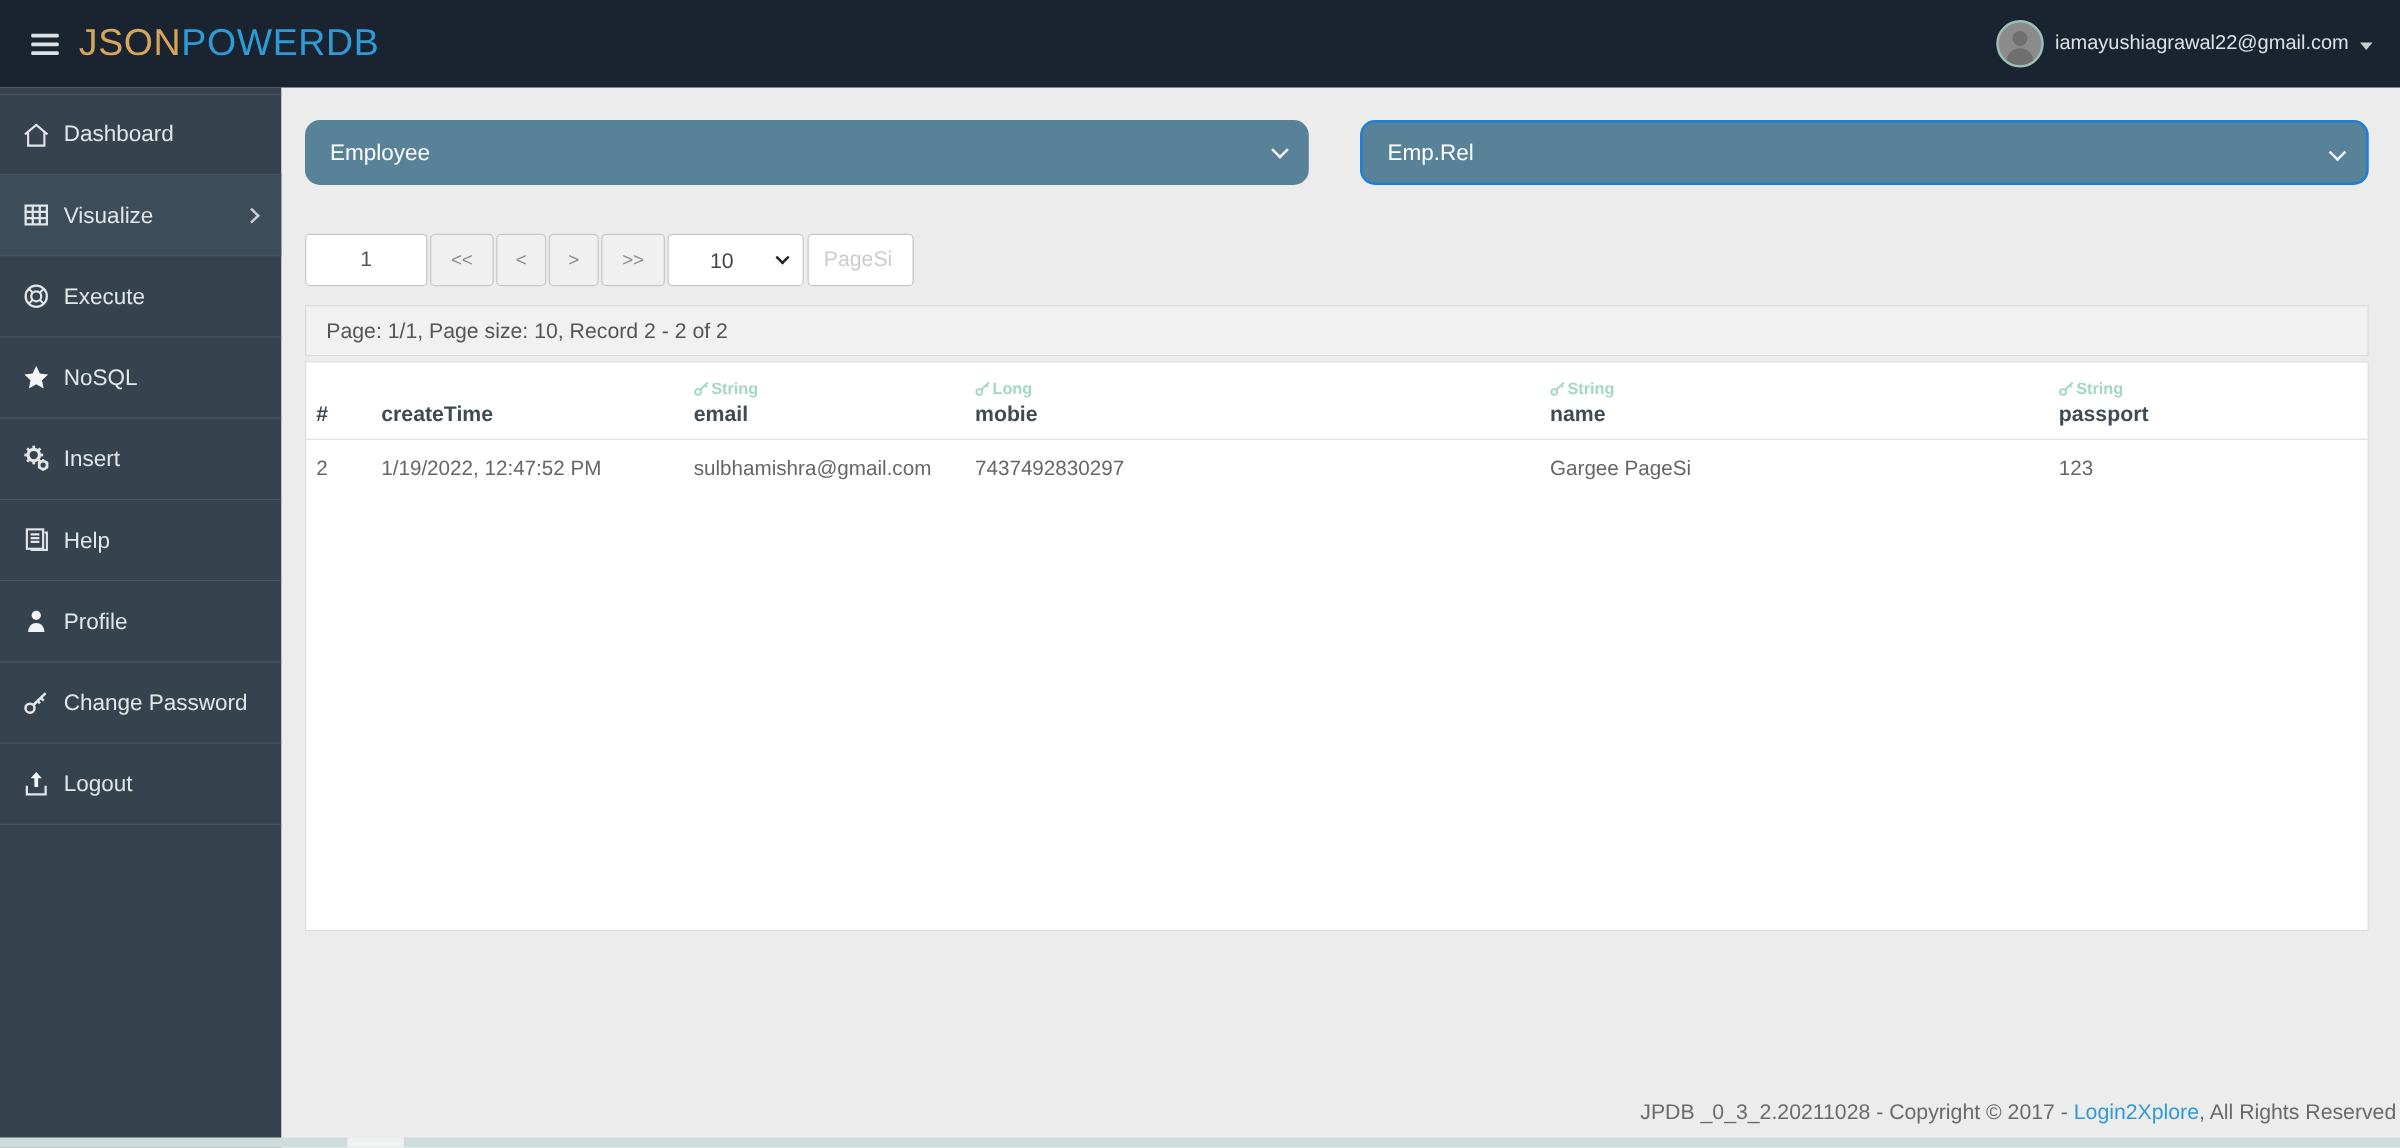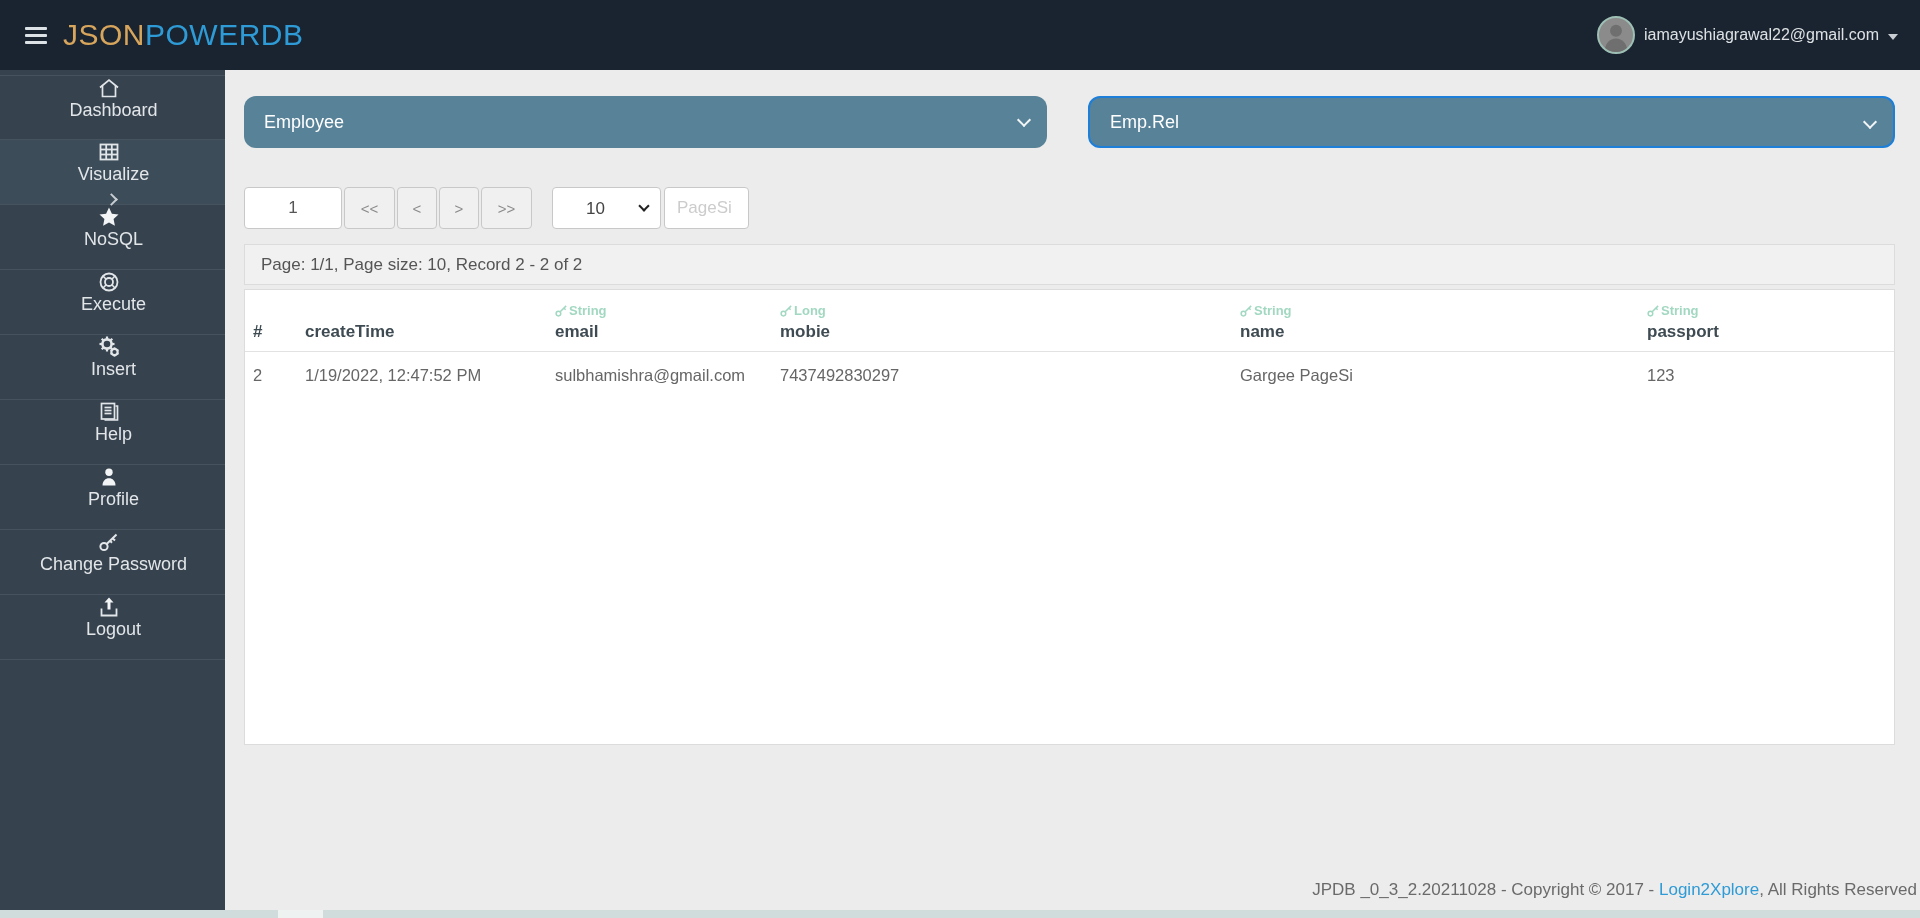--- a/index.html
+++ b/index.html
@@ -18,21 +18,21 @@
   .user { margin-left:auto; margin-right:22px; display:flex; align-items:center; cursor:pointer; }
   .avatar { width:38px; height:38px; border-radius:50%; border:2px solid #9dbfb4; background:#8b8b8b;
             overflow:hidden; display:flex; align-items:flex-end; justify-content:center; }
   .email { color:#dde1e4; font-size:16px; margin-left:9px; font-weight:300; }
   .caret-down { width:0; height:0; border-left:5px solid transparent; border-right:5px solid transparent;
                 border-top:6px solid #c9ced2; margin-left:9px; margin-top:3px; }
 
   
   .sidebar { position:absolute; top:70px; left:0; bottom:0; width:225px; background:#36424e; padding-top:5px; }
   .side-item { height:65px; display:flex; align-items:center; padding:0 15px 0 17px;
-               border-bottom:1px solid #46525e; color:#e2e6e9; font-size:18px; font-weight:300; cursor:pointer;flex-direction:column; }
+               border-bottom:1px solid #46525e; color:#e2e6e9; font-size:18px; font-weight:300; cursor:pointer; }
   .side-item:first-child { border-top:1px solid #46525e; }
   .side-item.active { background:#3d4c59; }
   .side-icon { width:24px; height:24px; margin-right:10px; flex:0 0 24px; display:flex;
                align-items:center; justify-content:center; }
   .side-label { flex:1; }
   .chev-right { width:9px; height:9px; border-right:2px solid #c7cdd2; border-top:2px solid #c7cdd2;
                 transform:rotate(45deg); margin-right:4px; }
 
   
   .main { position:absolute; top:70px; left:225px; width:1695px; bottom:0; padding:0 25px 0 19px; }
@@ -43,21 +43,21 @@
   .chev-down-white { position:absolute; right:18px; top:19px; width:10px; height:10px;
                      border-right:2px solid #f2f5f6; border-bottom:2px solid #f2f5f6; transform:rotate(45deg); }
 
   .pager { display:flex; margin-top:39px; gap:2px; }
   .pager .pg-input { width:98px; height:42px; border:1px solid #c8c8c8; border-radius:4px; background:#fff;
                      text-align:center; font-size:17px; color:#555; font-family:inherit; }
   .pg-btn { height:42px; border:1px solid #c8c8c8; background:#f0f0f0; color:#8a8a8a; font-size:15px;
             border-radius:4px; cursor:pointer; font-family:inherit; }
   .pg-first,.pg-last { width:51px; }
   .pg-prev,.pg-next { width:40px; }
-  .select-wrap { position:relative; width:109px;margin-left:18px; }
+  .select-wrap { position:relative; width:109px; }
   .select-wrap select { width:109px; height:42px; border:1px solid #c8c8c8; border-radius:4px; background:#fff;
                         font-size:17px; color:#444; text-align:center; appearance:none; -webkit-appearance:none;
                         padding-right:22px; font-family:inherit; }
   .chev-down-dark { position:absolute; right:13px; top:15px; width:8px; height:8px; pointer-events:none;
                     border-right:2.5px solid #222; border-bottom:2.5px solid #222; transform:rotate(45deg); }
   .pg-size-input { width:85px; height:42px; border:1px solid #c8c8c8; border-radius:4px; background:#fff;
                    font-size:17px; padding:15px 12px; margin-left:1px; font-family:inherit; color:#0369a1; }
   .pg-size-input::placeholder { color:#ccc; }
 
   .status-bar { margin-top:15px; height:41px; background:#f1f1f1; border:1px solid #dcdcdc;
@@ -125,38 +125,38 @@
           <line x1="3.5" y1="14.5" x2="20.5" y2="14.5"></line>
           <line x1="9.2" y1="4.5" x2="9.2" y2="19.5"></line>
           <line x1="14.8" y1="4.5" x2="14.8" y2="19.5"></line>
         </svg>
     </span>
     <span class="side-label">Visualize</span>
     <span class="chev-right"></span>
   </div>
   <div class="side-item">
     <span class="side-icon">
-      <svg class="icon" width="24" height="24" viewBox="0 0 24 24">
-          <path d="M12 2.5 l2.9 6.2 6.6 .8 -4.9 4.6 1.3 6.6 -5.9-3.3 -5.9 3.3 1.3-6.6 -4.9-4.6 6.6-.8 z" fill="#f2f4f5"></path>
-        </svg>
-    </span>
-    <span class="side-label">NoSQL</span>
-  </div>
-  <div class="side-item">
-    <span class="side-icon">
       <svg class="icon" width="24" height="24" viewBox="0 0 24 24" fill="none" stroke="#e2e6e9">
           <circle cx="12" cy="12" r="8.5" stroke-width="1.8"></circle>
           <circle cx="12" cy="12" r="4" stroke-width="1.8"></circle>
           <line x1="6" y1="6" x2="9.2" y2="9.2" stroke-width="1.6"></line>
           <line x1="18" y1="6" x2="14.8" y2="9.2" stroke-width="1.6"></line>
           <line x1="6" y1="18" x2="9.2" y2="14.8" stroke-width="1.6"></line>
           <line x1="18" y1="18" x2="14.8" y2="14.8" stroke-width="1.6"></line>
         </svg>
     </span>
     <span class="side-label">Execute</span>
+  </div>
+  <div class="side-item">
+    <span class="side-icon">
+      <svg class="icon" width="24" height="24" viewBox="0 0 24 24">
+          <path d="M12 2.5 l2.9 6.2 6.6 .8 -4.9 4.6 1.3 6.6 -5.9-3.3 -5.9 3.3 1.3-6.6 -4.9-4.6 6.6-.8 z" fill="#f2f4f5"></path>
+        </svg>
+    </span>
+    <span class="side-label">NoSQL</span>
   </div>
   <div class="side-item">
     <span class="side-icon">
       <svg class="icon" width="24" height="24" viewBox="0 0 24 24" fill="#e2e6e9">
         <g>
             <rect x="8.9" y="1.5" width="2.2" height="3" transform="rotate(0 10 9)"></rect>
             <rect x="8.9" y="1.5" width="2.2" height="3" transform="rotate(45 10 9)"></rect>
             <rect x="8.9" y="1.5" width="2.2" height="3" transform="rotate(90 10 9)"></rect>
             <rect x="8.9" y="1.5" width="2.2" height="3" transform="rotate(135 10 9)"></rect>
             <rect x="8.9" y="1.5" width="2.2" height="3" transform="rotate(180 10 9)"></rect>

